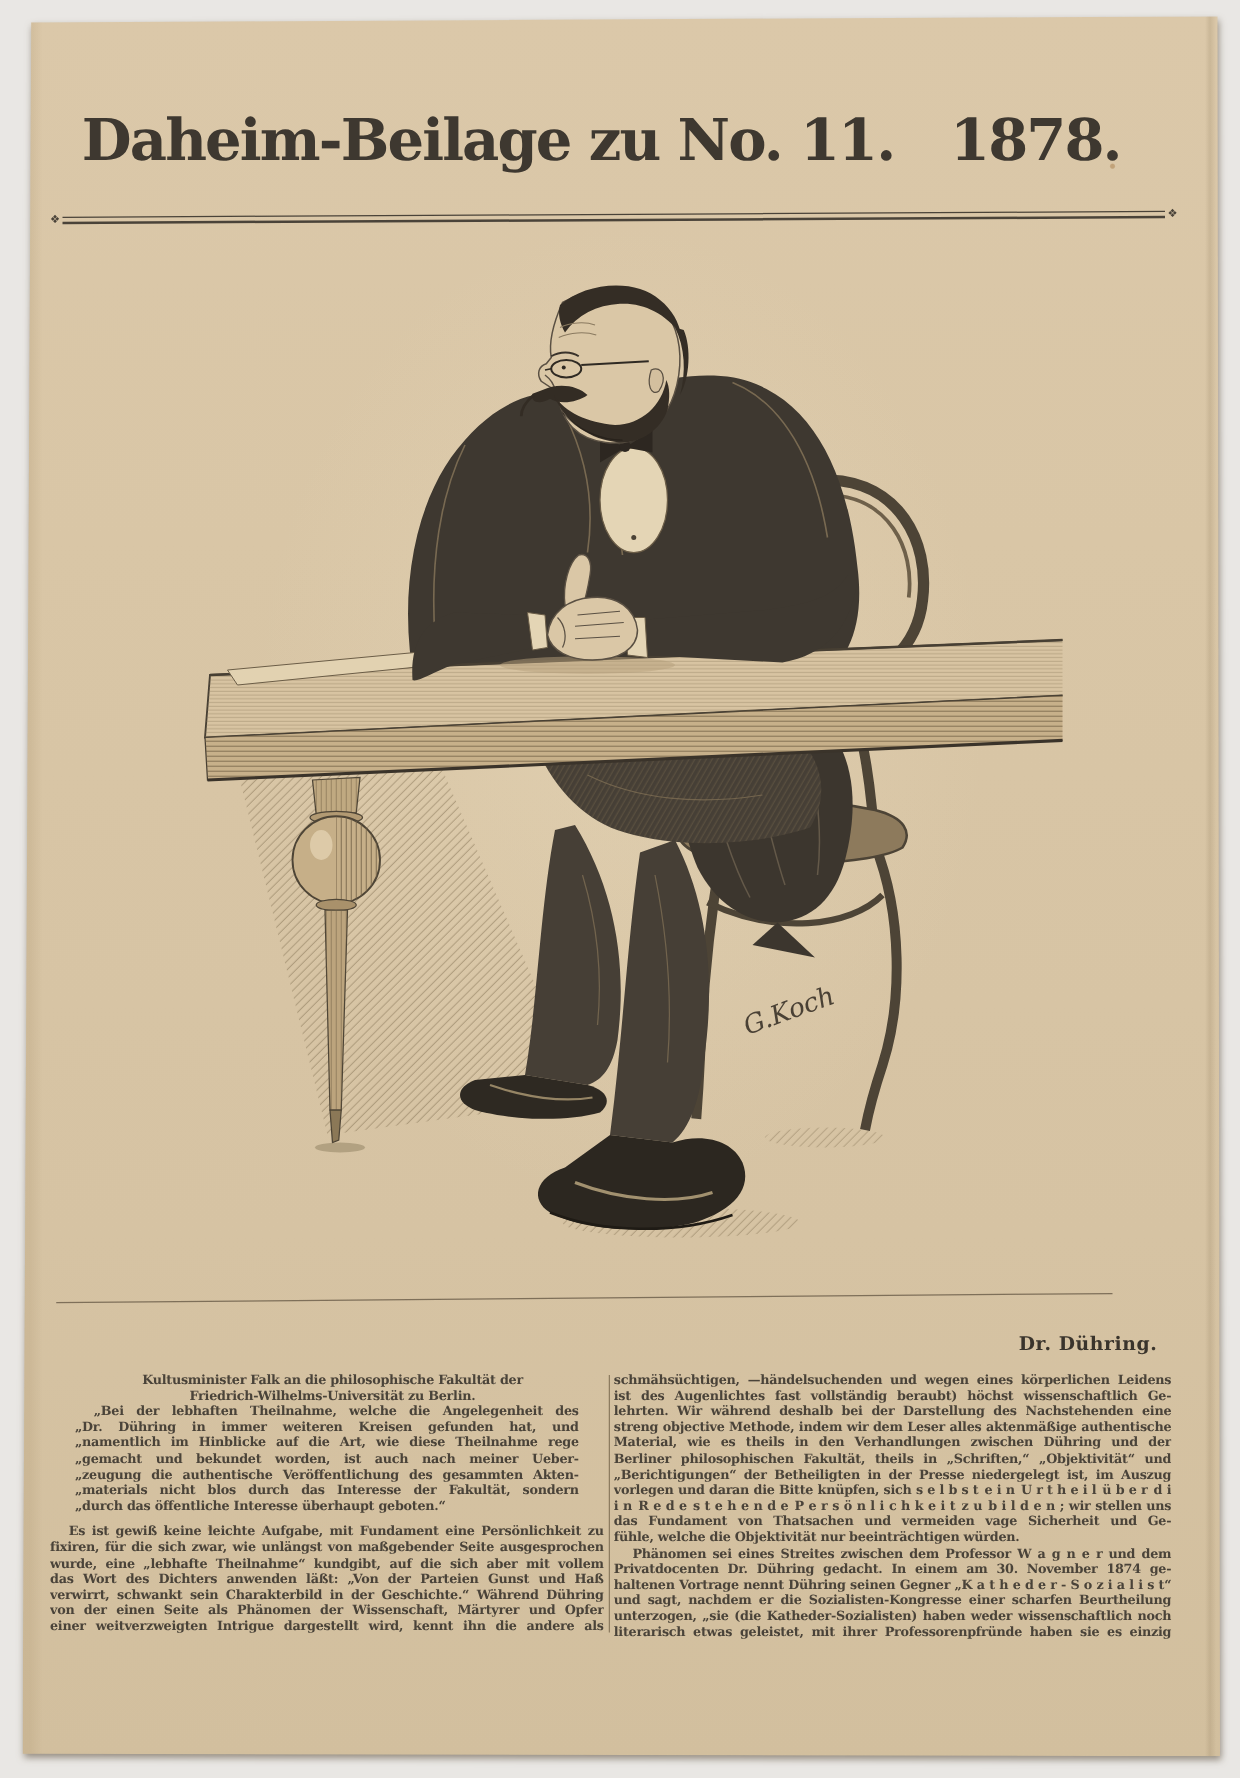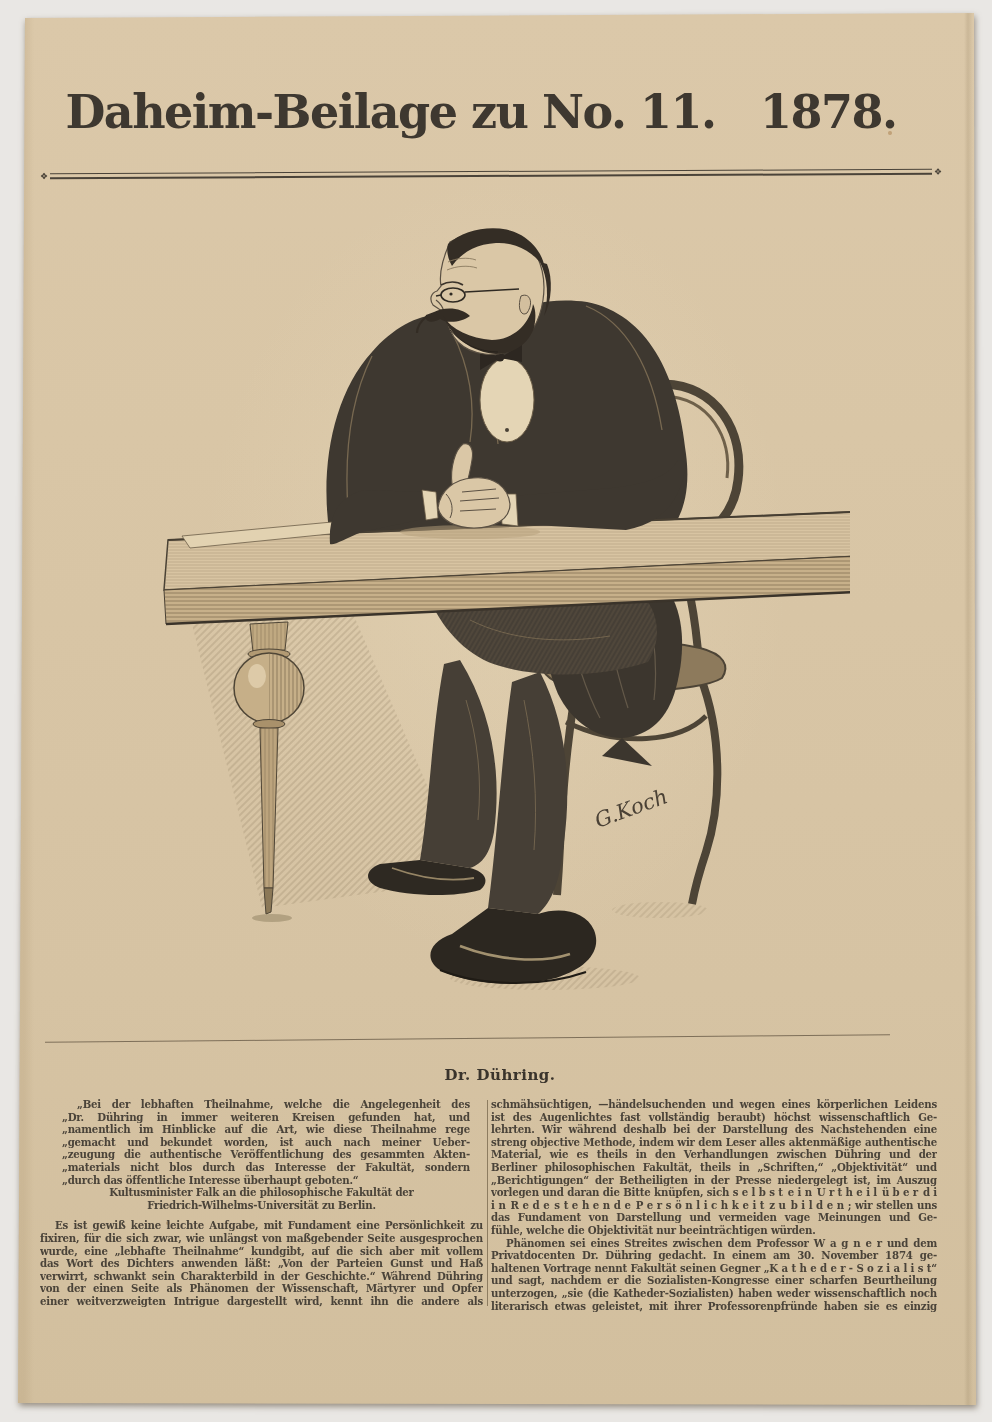--- a/index.html
+++ b/index.html
@@ -48,22 +48,22 @@
   .engraving{position:absolute;left:132px;top:187px;width:700px;height:800px;}
   .caption{
     position:absolute;left:0;top:982px;width:926px;text-align:center;
     font-size:13px;font-weight:bold;letter-spacing:.2px;color:#3e3830;
   }
   .mid-rule{
     position:absolute;left:27px;top:1025px;width:845px;height:1px;
     background:#6f604c;opacity:.85;transform:rotate(-0.5deg);
   }
   .heading{
-    position:absolute;left:0;top:1053px;width:908px;text-align:center;
-    font-size:15px;font-weight:bold;letter-spacing:.5px;color:#3a342c;margin-left:28px;
+    position:absolute;left:0;top:1053px;width:908px;text-align:right;
+    font-size:15px;font-weight:bold;letter-spacing:.5px;color:#3a342c;
   }
   .cols{
     position:absolute;left:22px;top:1085px;width:898px;display:flex;align-items:stretch;
     font-size:10.2px;font-weight:bold;letter-spacing:-.2px;color:#4a4339;
   }
   .col{width:443px;}
   .col.right{width:446px;}
   .coldiv{width:1px;background:#8d7c60;margin:2px 3px 6px 4px;}
   .ln{line-height:12.6px;height:12.6px;overflow:hidden;text-align:justify;text-align-last:justify;}
   .ln.ll{text-align-last:left;}
@@ -235,31 +235,31 @@
   </svg>
 
 
   <div class="mid-rule"></div>
 
   <div class="heading">Dr. Dühring.</div>
 
   <div class="cols">
     <div class="col left">
           <div class="blk">
+            <div class="ln ctr">Kultusminister Falk an die philosophische Fakultät der</div>
+            <div class="ln ctr">Friedrich-Wilhelms-Universität zu Berlin.</div>
+          </div>
+          <div class="blk">
             <div class="ln ind">„Bei der lebhaften Theilnahme, welche die Angelegenheit des</div>
             <div class="ln">„Dr. Dühring in immer weiteren Kreisen gefunden hat, und</div>
             <div class="ln">„namentlich im Hinblicke auf die Art, wie diese Theilnahme rege</div>
             <div class="ln">„gemacht und bekundet worden, ist auch nach meiner Ueber-</div>
             <div class="ln">„zeugung die authentische Veröffentlichung des gesammten Akten-</div>
             <div class="ln">„materials nicht blos durch das Interesse der Fakultät, sondern</div>
             <div class="ln ll">„durch das öffentliche Interesse überhaupt geboten.“</div>
-          </div>
-          <div class="blk">
-            <div class="ln ctr">Kultusminister Falk an die philosophische Fakultät der</div>
-            <div class="ln ctr">Friedrich-Wilhelms-Universität zu Berlin.</div>
           </div>
           <div class="blk">
             <div class="ln ind">Es ist gewiß keine leichte Aufgabe, mit Fundament eine Persönlichkeit zu</div>
             <div class="ln">fixiren, für die sich zwar, wie unlängst von maßgebender Seite ausgesprochen</div>
             <div class="ln">wurde, eine „lebhafte Theilnahme“ kundgibt, auf die sich aber mit vollem Rechte</div>
             <div class="ln">das Wort des Dichters anwenden läßt: „Von der Parteien Gunst und Haß</div>
             <div class="ln">verwirrt, schwankt sein Charakterbild in der Geschichte.“ Während Dühring</div>
             <div class="ln">von der einen Seite als Phänomen der Wissenschaft, Märtyrer und Opfer</div>
             <div class="ln">einer weitverzweigten Intrigue dargestellt wird, kennt ihn die andere als</div>
           </div>
@@ -269,27 +269,27 @@
           <div class="blk">
             <div class="ln">schmähsüchtigen, —händelsuchenden und wegen eines körperlichen Leidens (er</div>
             <div class="ln">ist des Augenlichtes fast vollständig beraubt) höchst wissenschaftlich Ge-</div>
             <div class="ln">lehrten. Wir während deshalb bei der Darstellung des Nachstehenden eine</div>
             <div class="ln">streng objective Methode, indem wir dem Leser alles aktenmäßige authentische</div>
             <div class="ln">Material, wie es theils in den Verhandlungen zwischen Dühring und der</div>
             <div class="ln">Berliner philosophischen Fakultät, theils in „Schriften,“ „Objektivität“ und</div>
             <div class="ln">„Berichtigungen“ der Betheiligten in der Presse niedergelegt ist, im Auszug</div>
             <div class="ln">vorlegen und daran die Bitte knüpfen, sich s e l b s t e i n U r t h e i l ü b e r d i e</div>
             <div class="ln">i n R e d e s t e h e n d e P e r s ö n l i c h k e i t z u b i l d e n ; wir stellen uns hierbei auf</div>
-            <div class="ln">das Fundament von Darstellung und vermeiden vage Meinungen und Ge-</div>
+            <div class="ln">das Fundament von Thatsachen und vermeiden vage Sicherheit und Ge-</div>
             <div class="ln ll">fühle, welche die Objektivität nur beeinträchtigen würden.</div>
           </div>
           <div class="blk">
             <div class="ln ind">Phänomen sei eines Streites zwischen dem Professor W a g n e r und dem</div>
             <div class="ln">Privatdocenten Dr. Dühring gedacht. In einem am 30. November 1874 ge-</div>
-            <div class="ln">haltenen Vortrage nennt Fakultät seinen Gegner „K a t h e d e r - S o z i a l i s t“</div>
+            <div class="ln">haltenen Vortrage nennt Dühring seinen Gegner „K a t h e d e r - S o z i a l i s t“</div>
             <div class="ln">und sagt, nachdem er die Sozialisten-Kongresse einer scharfen Beurtheilung</div>
             <div class="ln">unterzogen, „sie (die Katheder-Sozialisten) haben weder wissenschaftlich noch</div>
             <div class="ln">literarisch etwas geleistet, mit ihrer Professorenpfründe haben sie es einzig</div>
           </div>
         </div>
   </div>
 
 </div>
 </div>
 

